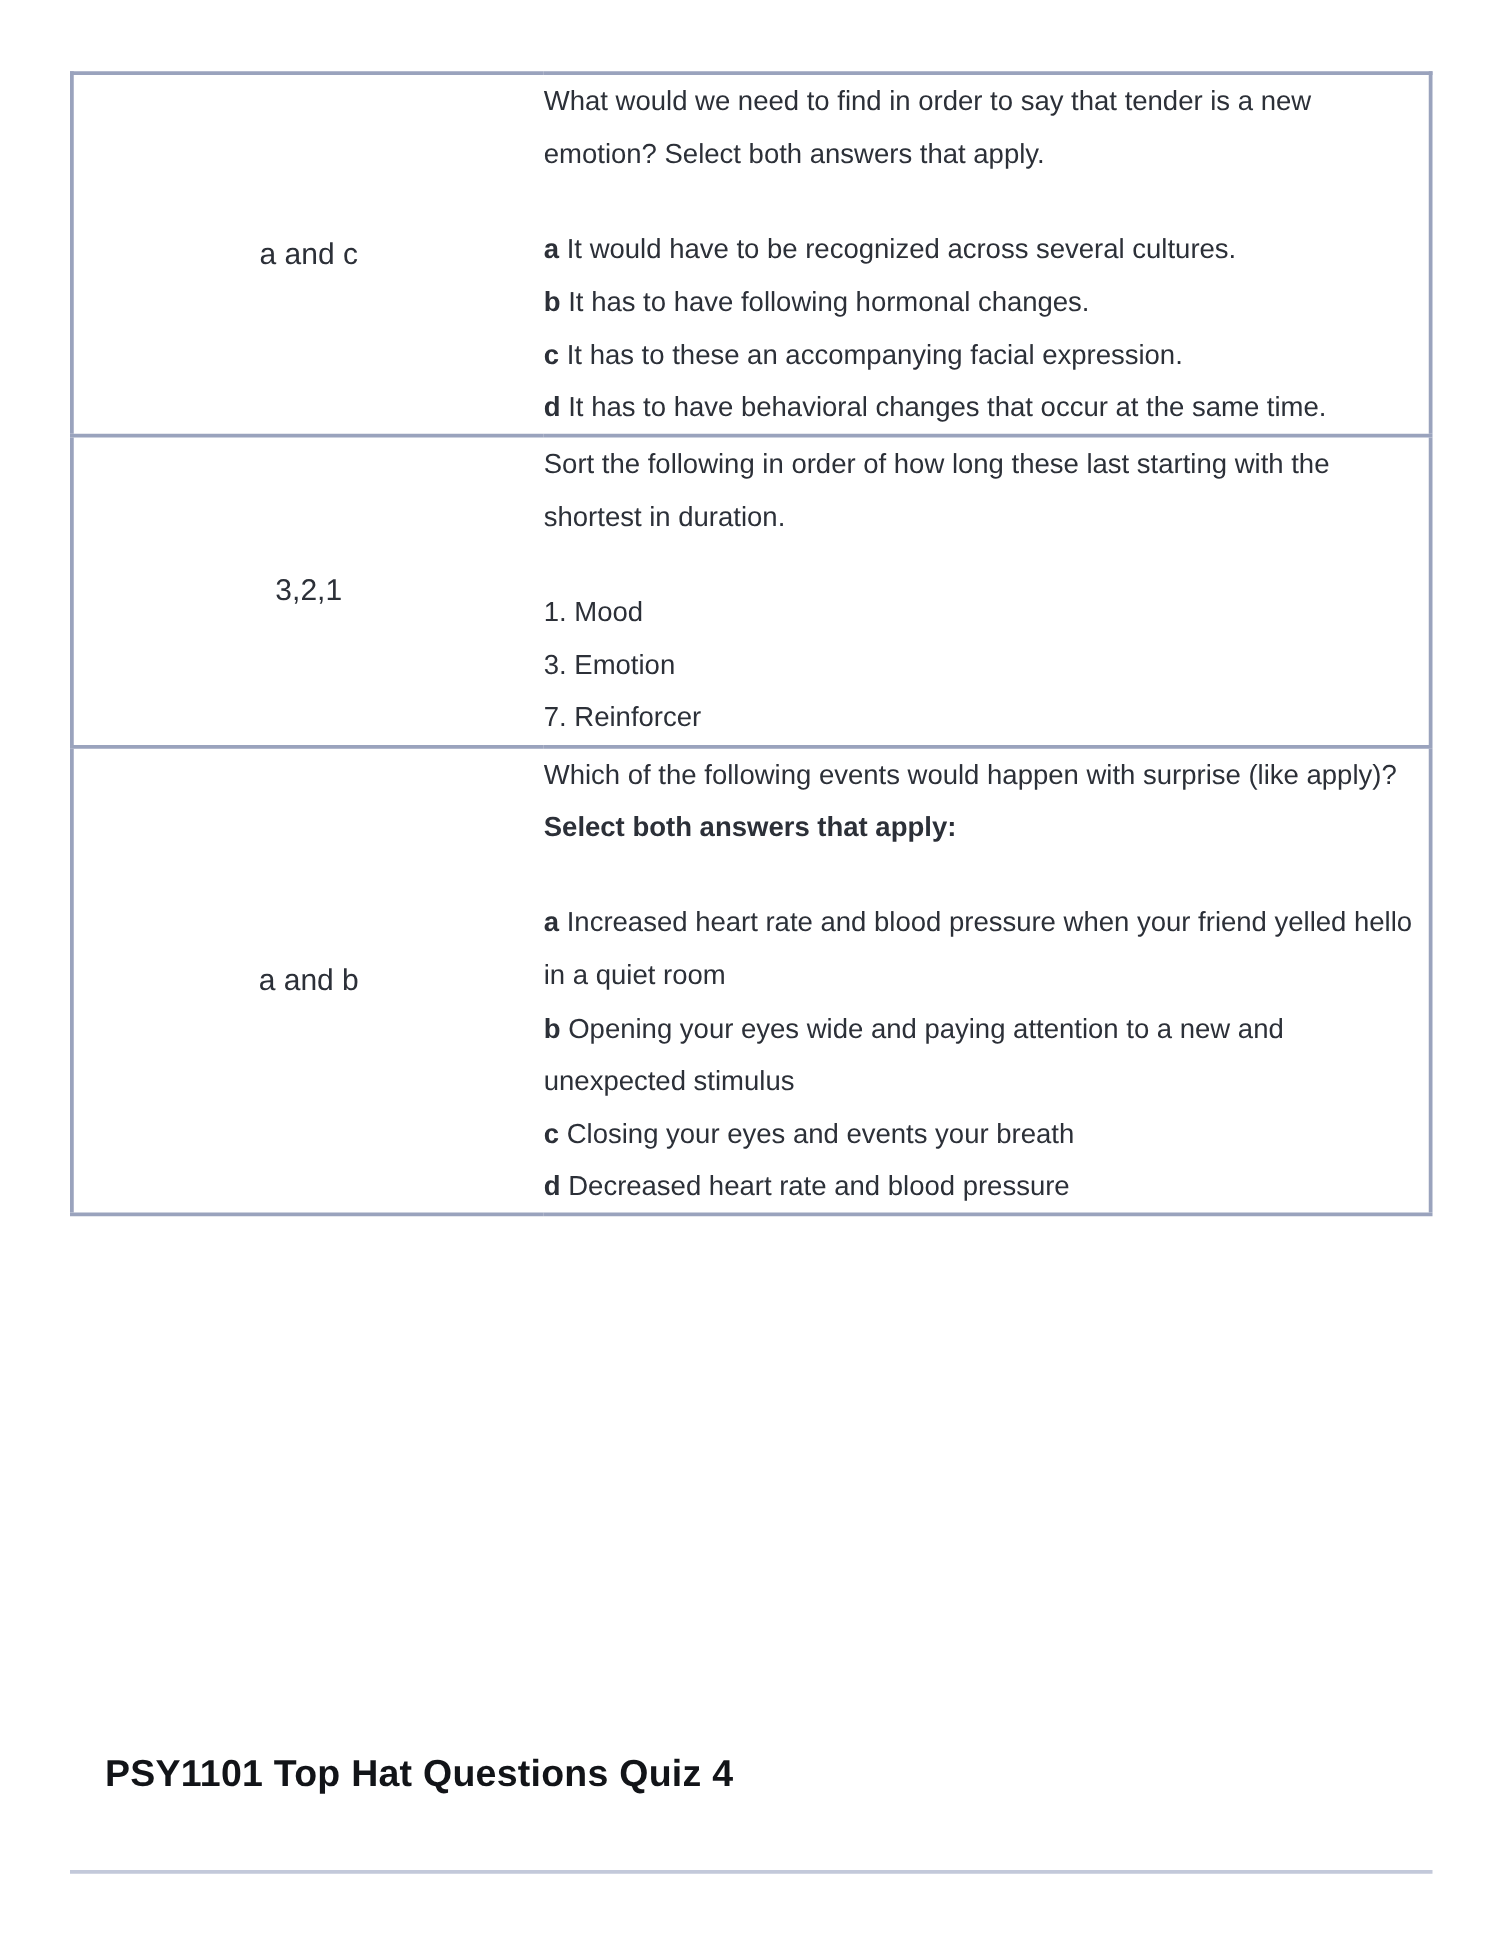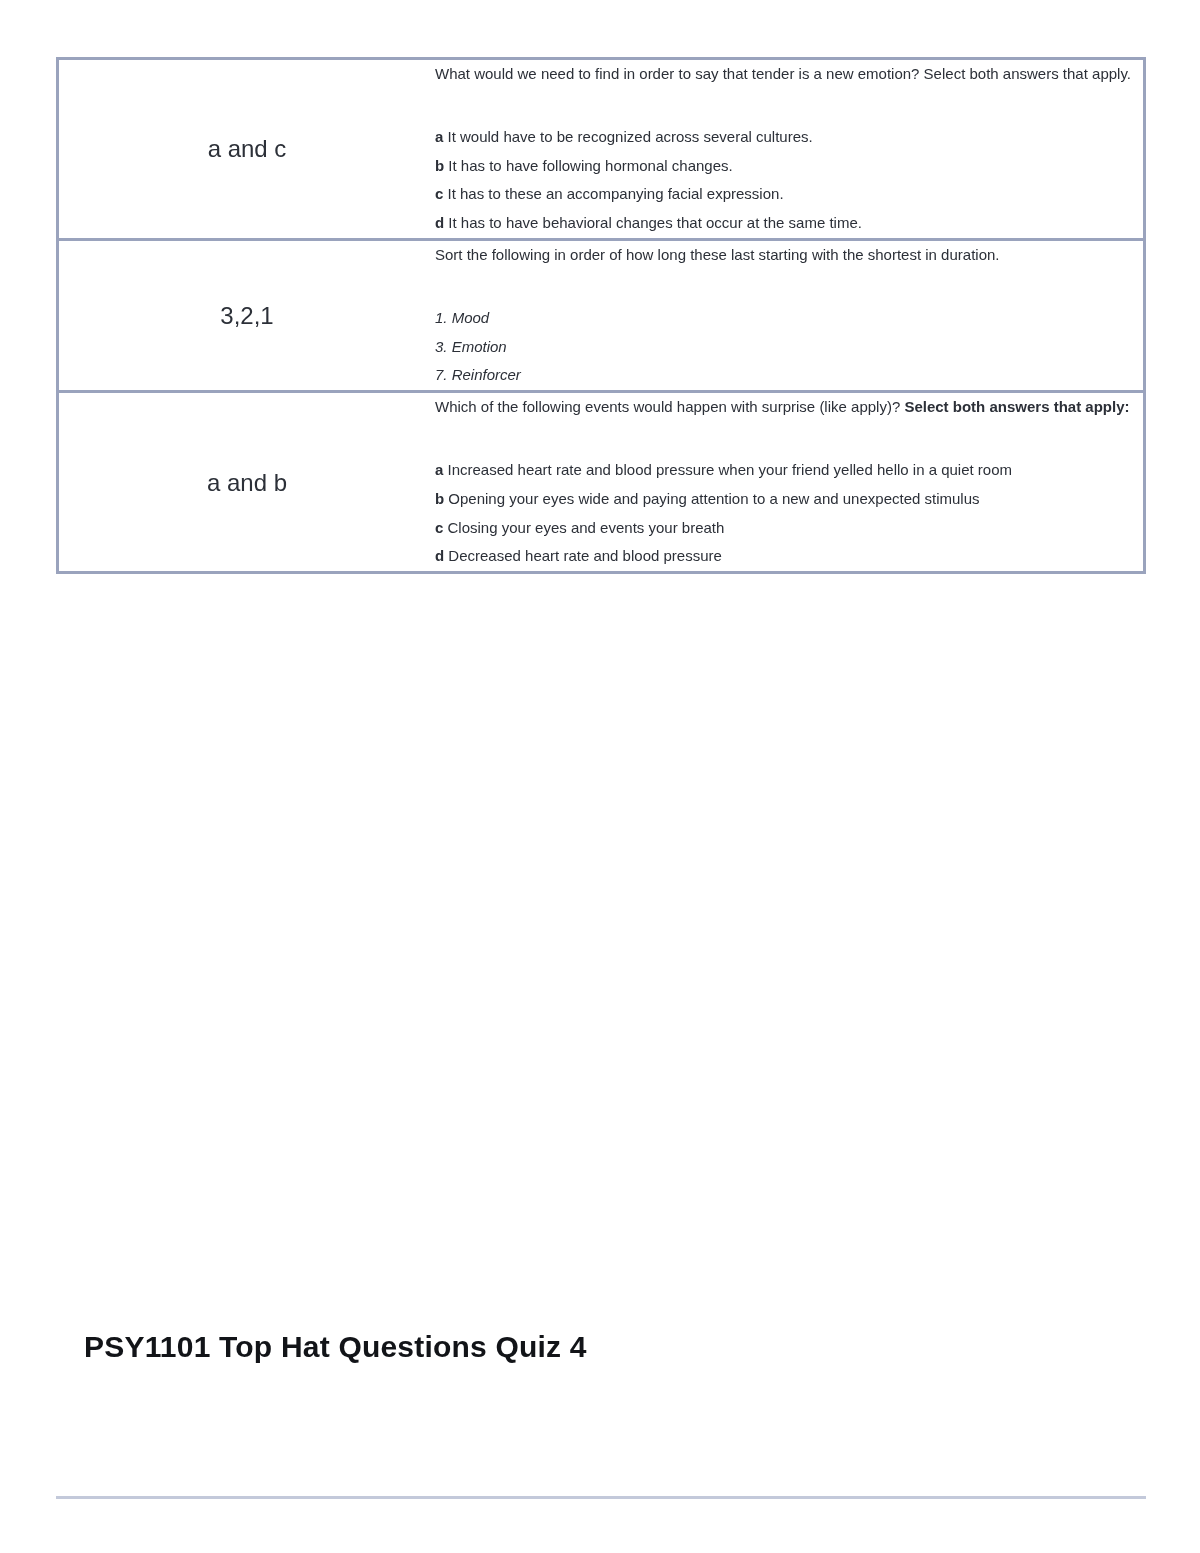--- a/index.html
+++ b/index.html
@@ -49,38 +49,38 @@
     width: 376px;
     text-align: center;
     font-size: 24px;
     line-height: 1.55;
     color: #2c3038;
     padding: 10px 12px;
   }
   .cell-question {
     border-left: 2px solid #b9c0d4;
     padding: 26px 48px 26px 36px;
-    font-size: 15px;
+    font-size: 22px;
     line-height: 1.92;
     color: #2c3038;
   }
 
   .q-stem { margin: 0 0 34px 0; }
   .q-opt { margin: 0; }
   .q-opt .lbl { font-weight: bold; }
   .q-bold { font-weight: bold; }
 
-  .sort-list { margin: 0; font-style: italic; }
+  .sort-list { margin: 0; }
   .sort-list .sitem { margin: 0; }
 
   
   .doc-title {
     position: absolute;
     left: 84px;
-    top: 1330px;
+    top: 1403px;
     font-size: 30px;
     font-weight: bold;
     letter-spacing: 0.2px;
     color: #121418;
   }
   .title-rule {
     position: absolute;
     left: 56px;
     top: 1496px;
     width: 1090px;

